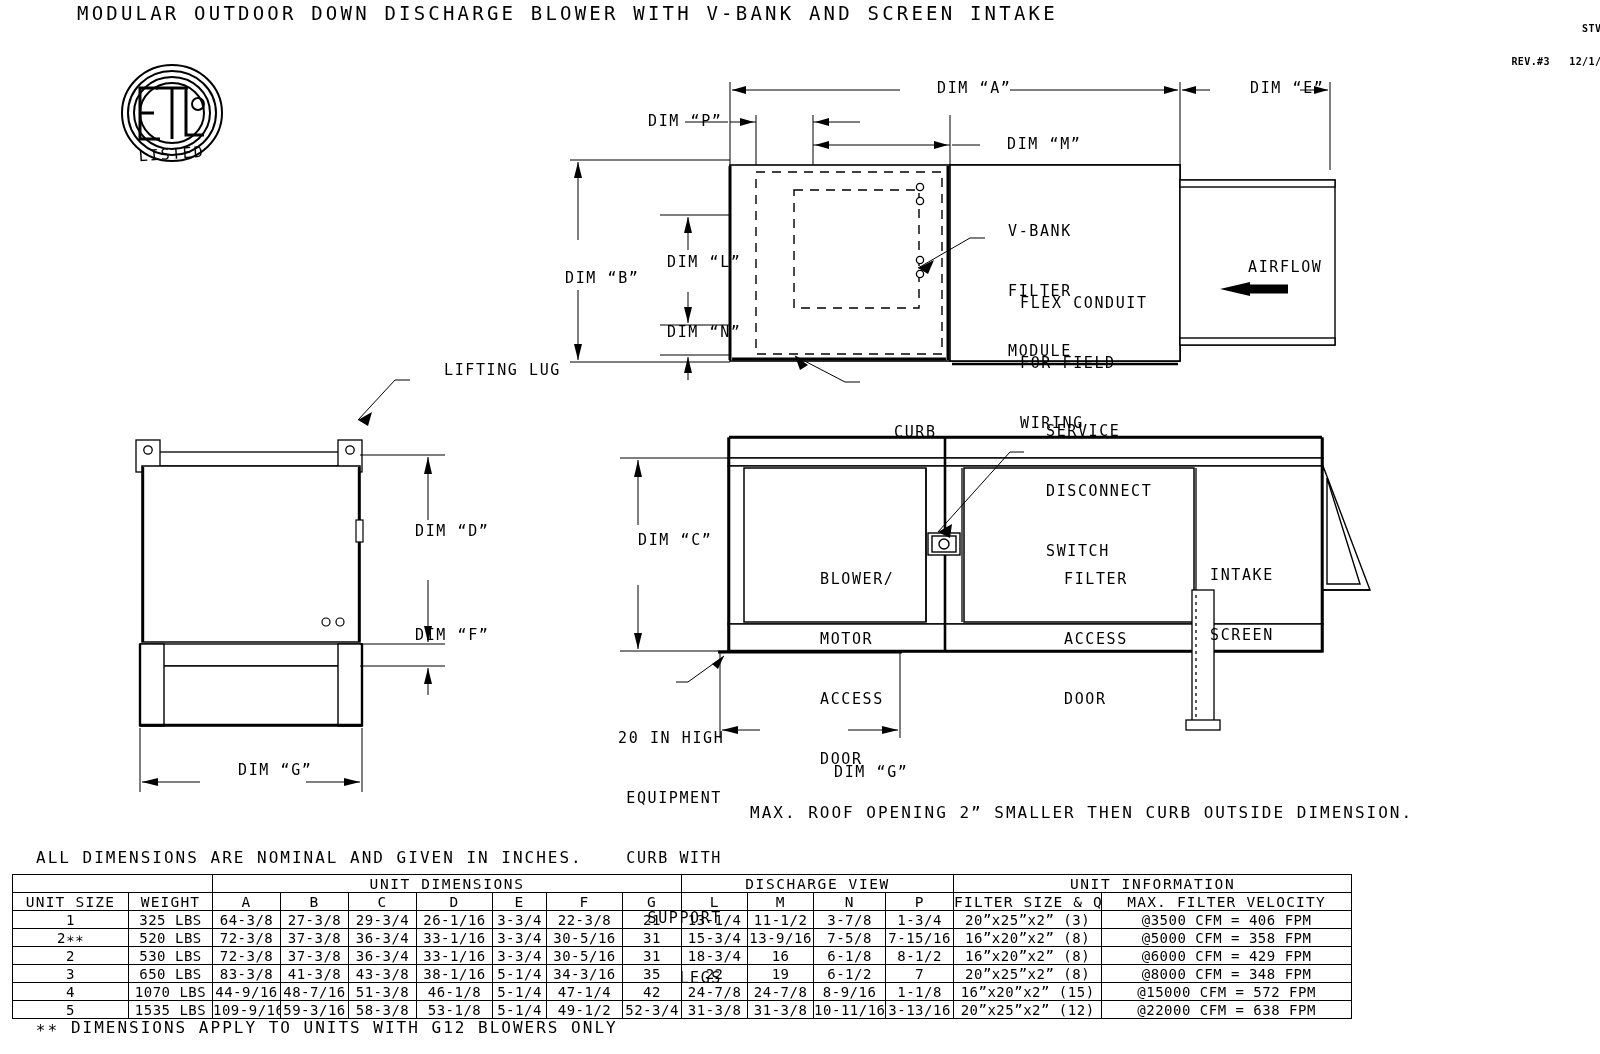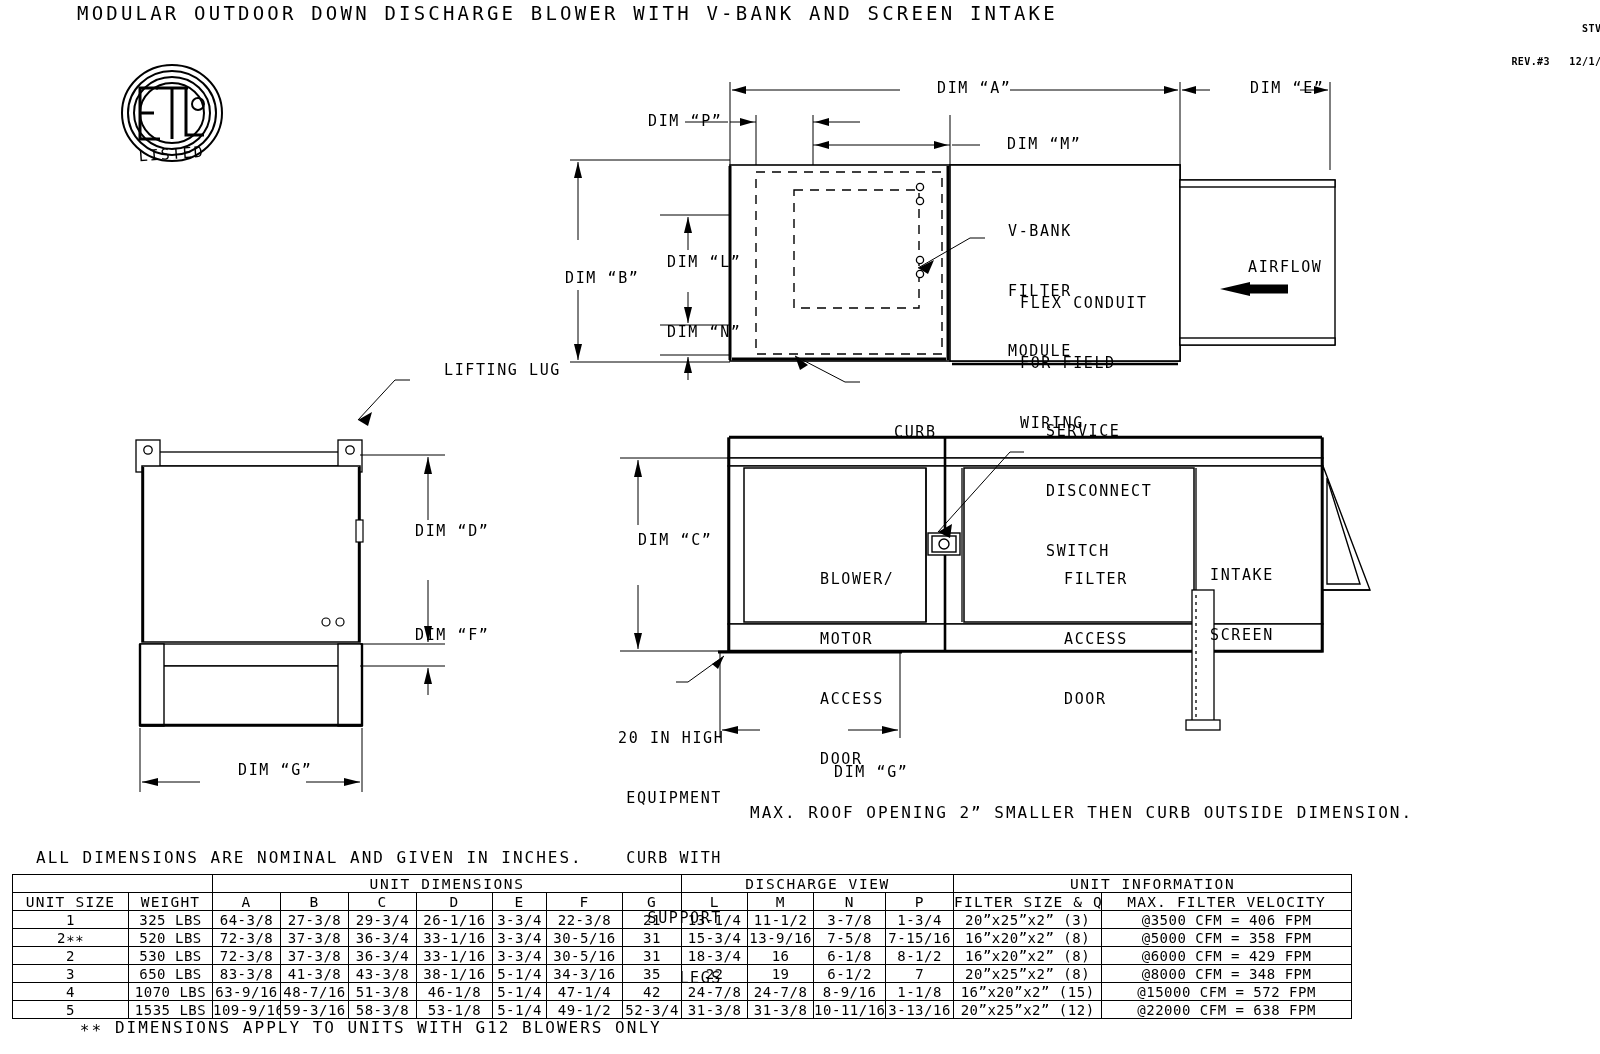--- a/index.html
+++ b/index.html
@@ -476,21 +476,21 @@
       <td>22</td>
       <td>19</td>
       <td>6-1/2</td>
       <td>7</td>
       <td>20”x25”x2” (8)</td>
       <td>@8000 CFM = 348 FPM</td>
     </tr>
     <tr>
       <td>4</td>
       <td>1070 LBS</td>
-      <td>63-9/16</td>
+      <td>44-9/16</td>
       <td>48-7/16</td>
       <td>51-3/8</td>
       <td>46-1/8</td>
       <td>5-1/4</td>
       <td>47-1/4</td>
       <td>42</td>
       <td>24-7/8</td>
       <td>24-7/8</td>
       <td>8-9/16</td>
       <td>1-1/8</td>
@@ -510,13 +510,13 @@
       <td>31-3/8</td>
       <td>31-3/8</td>
       <td>10-11/16</td>
       <td>3-13/16</td>
       <td>20”x25”x2” (12)</td>
       <td>@22000 CFM = 638 FPM</td>
     </tr>
   </tbody>
 </table>
 
-<div class="abs t-note" style="left:4px;top:1018px;margin-left:44px;">∗∗ DIMENSIONS APPLY TO UNITS WITH G12 BLOWERS ONLY</div>
+<div class="abs t-note" style="left:4px;top:1018px;">∗∗ DIMENSIONS APPLY TO UNITS WITH G12 BLOWERS ONLY</div>
 
 </body></html>

